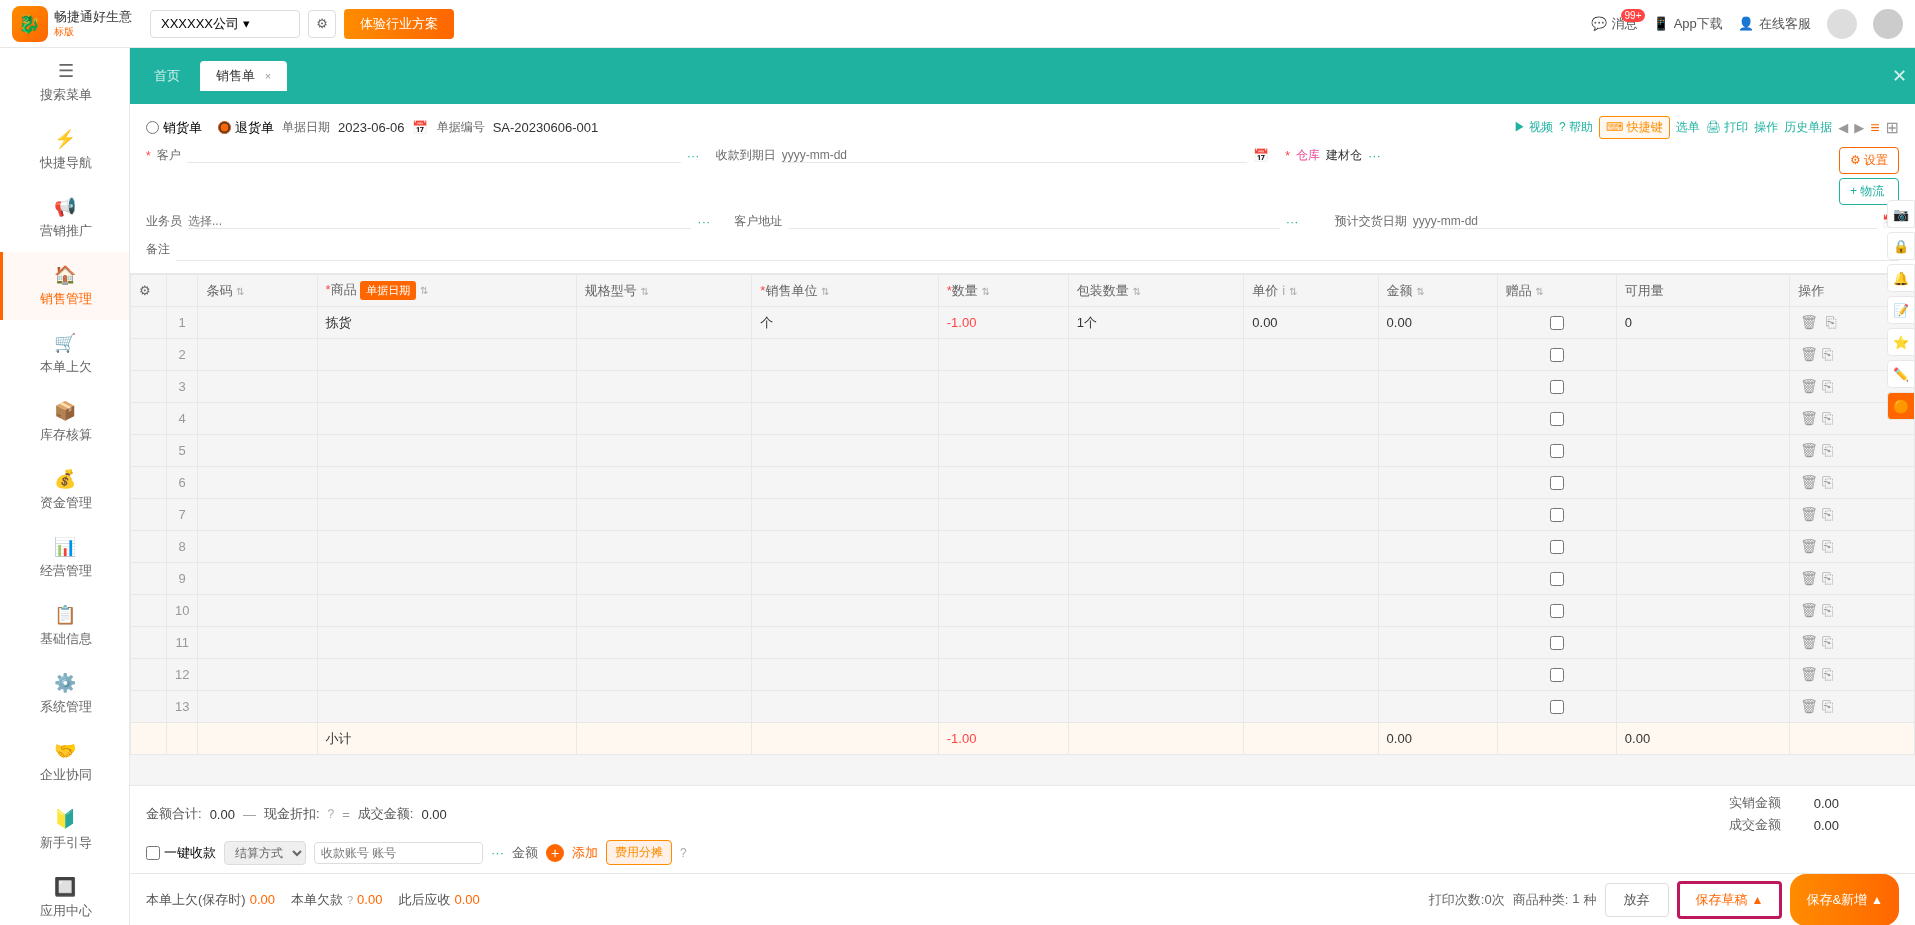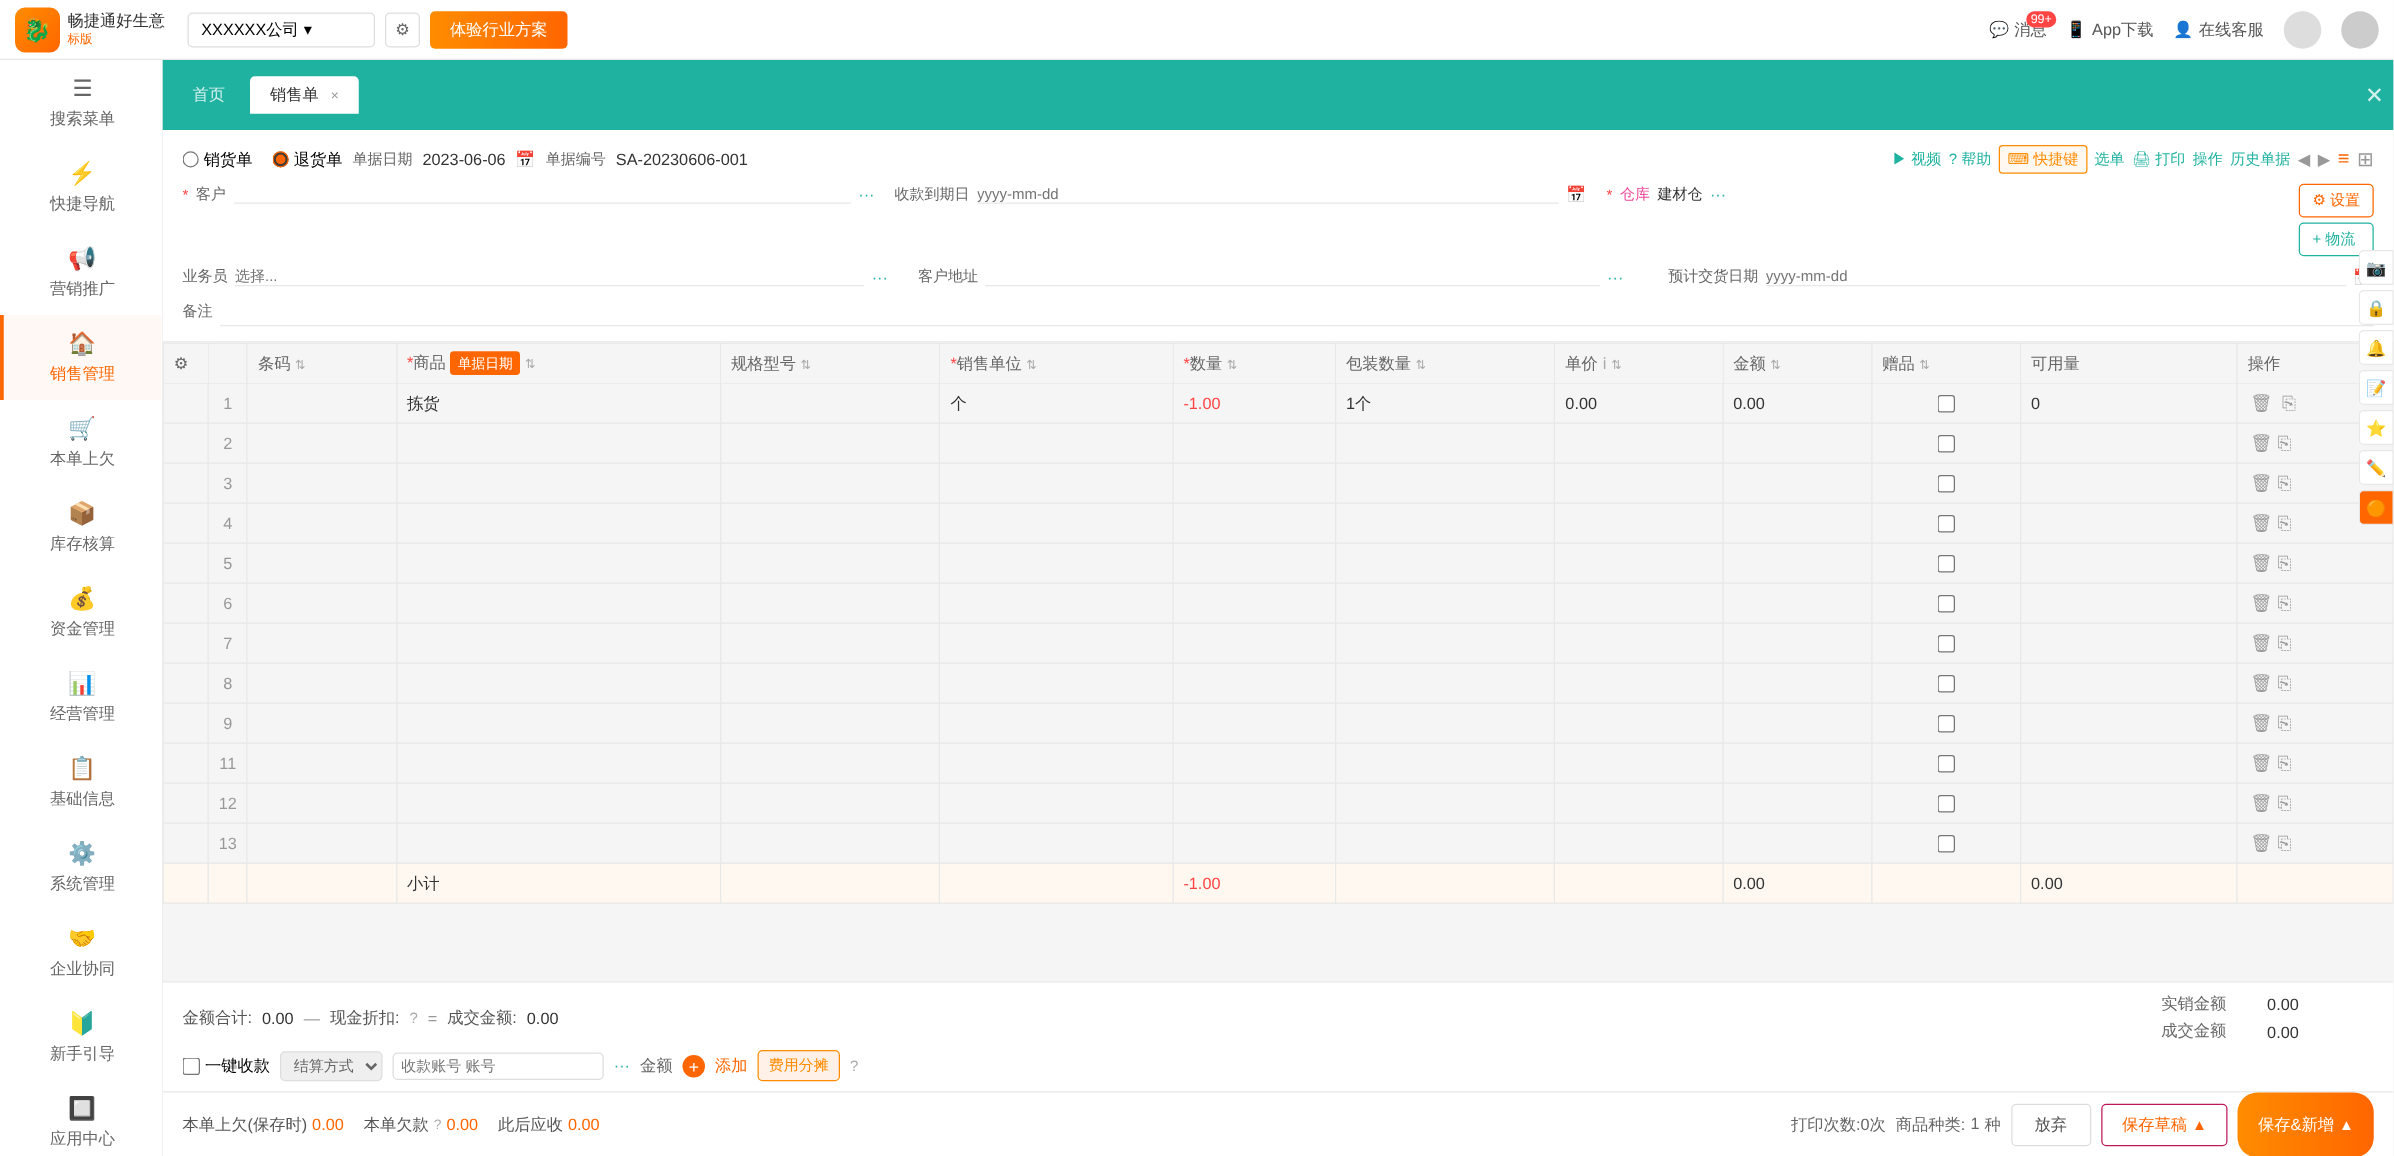--- a/index.html
+++ b/index.html
@@ -76,21 +76,21 @@
 
     
     .bottom-bar { height: 52px; background: #fff; border-top: 1px solid #e8e8e8; display: flex; align-items: center; padding: 0 16px; gap: 16px; flex-shrink: 0; }
     .bottom-info { display: flex; gap: 16px; color: #555; font-size: 12px; align-items: center; }
     .bottom-info span { display: flex; align-items: center; gap: 4px; }
     .bottom-info .val { color: #ff6600; }
     .bottom-actions { margin-left: auto; display: flex; gap: 8px; align-items: center; }
     .print-info { font-size: 12px; color: #666; display: flex; align-items: center; gap: 4px; }
     .goods-type { font-size: 12px; color: #666; display: flex; gap: 4px; }
     .discard-btn { border: 1px solid #ddd; background: #fff; color: #555; border-radius: 4px; padding: 7px 18px; cursor: pointer; font-size: 13px; }
-    .save-draft-btn { border: 1px solid #be185d; background: #fff; color: #ff6600; border-radius: 4px; padding: 7px 16px; cursor: pointer; font-size: 13px; display: flex; align-items: center; gap: 4px; }
+    .save-draft-btn { border: 3px solid #be185d; background: #fff; color: #ff6600; border-radius: 4px; padding: 7px 16px; cursor: pointer; font-size: 13px; display: flex; align-items: center; gap: 4px; }
     .save-new-btn { background: linear-gradient(90deg, #ff8c00, #ff6600); color: white; border: none; border-radius: 16px; padding: 17px 16px; cursor: pointer; font-size: 13px; display: flex; align-items: center; gap: 4px; }
     .btn-arrow { font-size: 12px; }
 
     
     .right-fixed { position: fixed; right: 0; top: 200px; width: 28px; display: flex; flex-direction: column; gap: 4px; z-index: 100; }
     .right-fixed-btn { width: 28px; height: 28px; background: #fff; border: 1px solid #e8e8e8; border-radius: 4px 0 0 4px; display: flex; align-items: center; justify-content: center; cursor: pointer; color: #666; font-size: 13px; }
     .right-fixed-btn.active { background: #ff6600; color: white; }
 
     
     .summary-right { margin-left: auto; display: flex; flex-direction: column; align-items: flex-end; gap: 4px; font-size: 13px; margin-right: 60px; }
@@ -483,20 +483,39 @@
                   <div class="checkbox-cell">
                     <input type="checkbox" style="">
                   </div>
                 </td>
                 <td></td>
                 <td><span class="action-icon">🗑</span><span class="action-icon">⎘</span></td>
               </tr>
             <tr>
                 <td></td>
                 <td class="row-num">9</td>
+                <td></td>
+                <td></td>
+                <td></td>
+                <td></td>
+                <td></td>
+                <td></td>
+                <td></td>
+                <td></td>
+                <td>
+                  <div class="checkbox-cell">
+                    <input type="checkbox" style="">
+                  </div>
+                </td>
+                <td></td>
+                <td><span class="action-icon">🗑</span><span class="action-icon">⎘</span></td>
+              </tr>
+            <tr>
+                <td></td>
+                <td class="row-num">10</td>
                 <td></td>
                 <td></td>
                 <td></td>
                 <td></td>
                 <td></td>
                 <td></td>
                 <td></td>
                 <td></td>
                 <td>
                   <div class="checkbox-cell">

